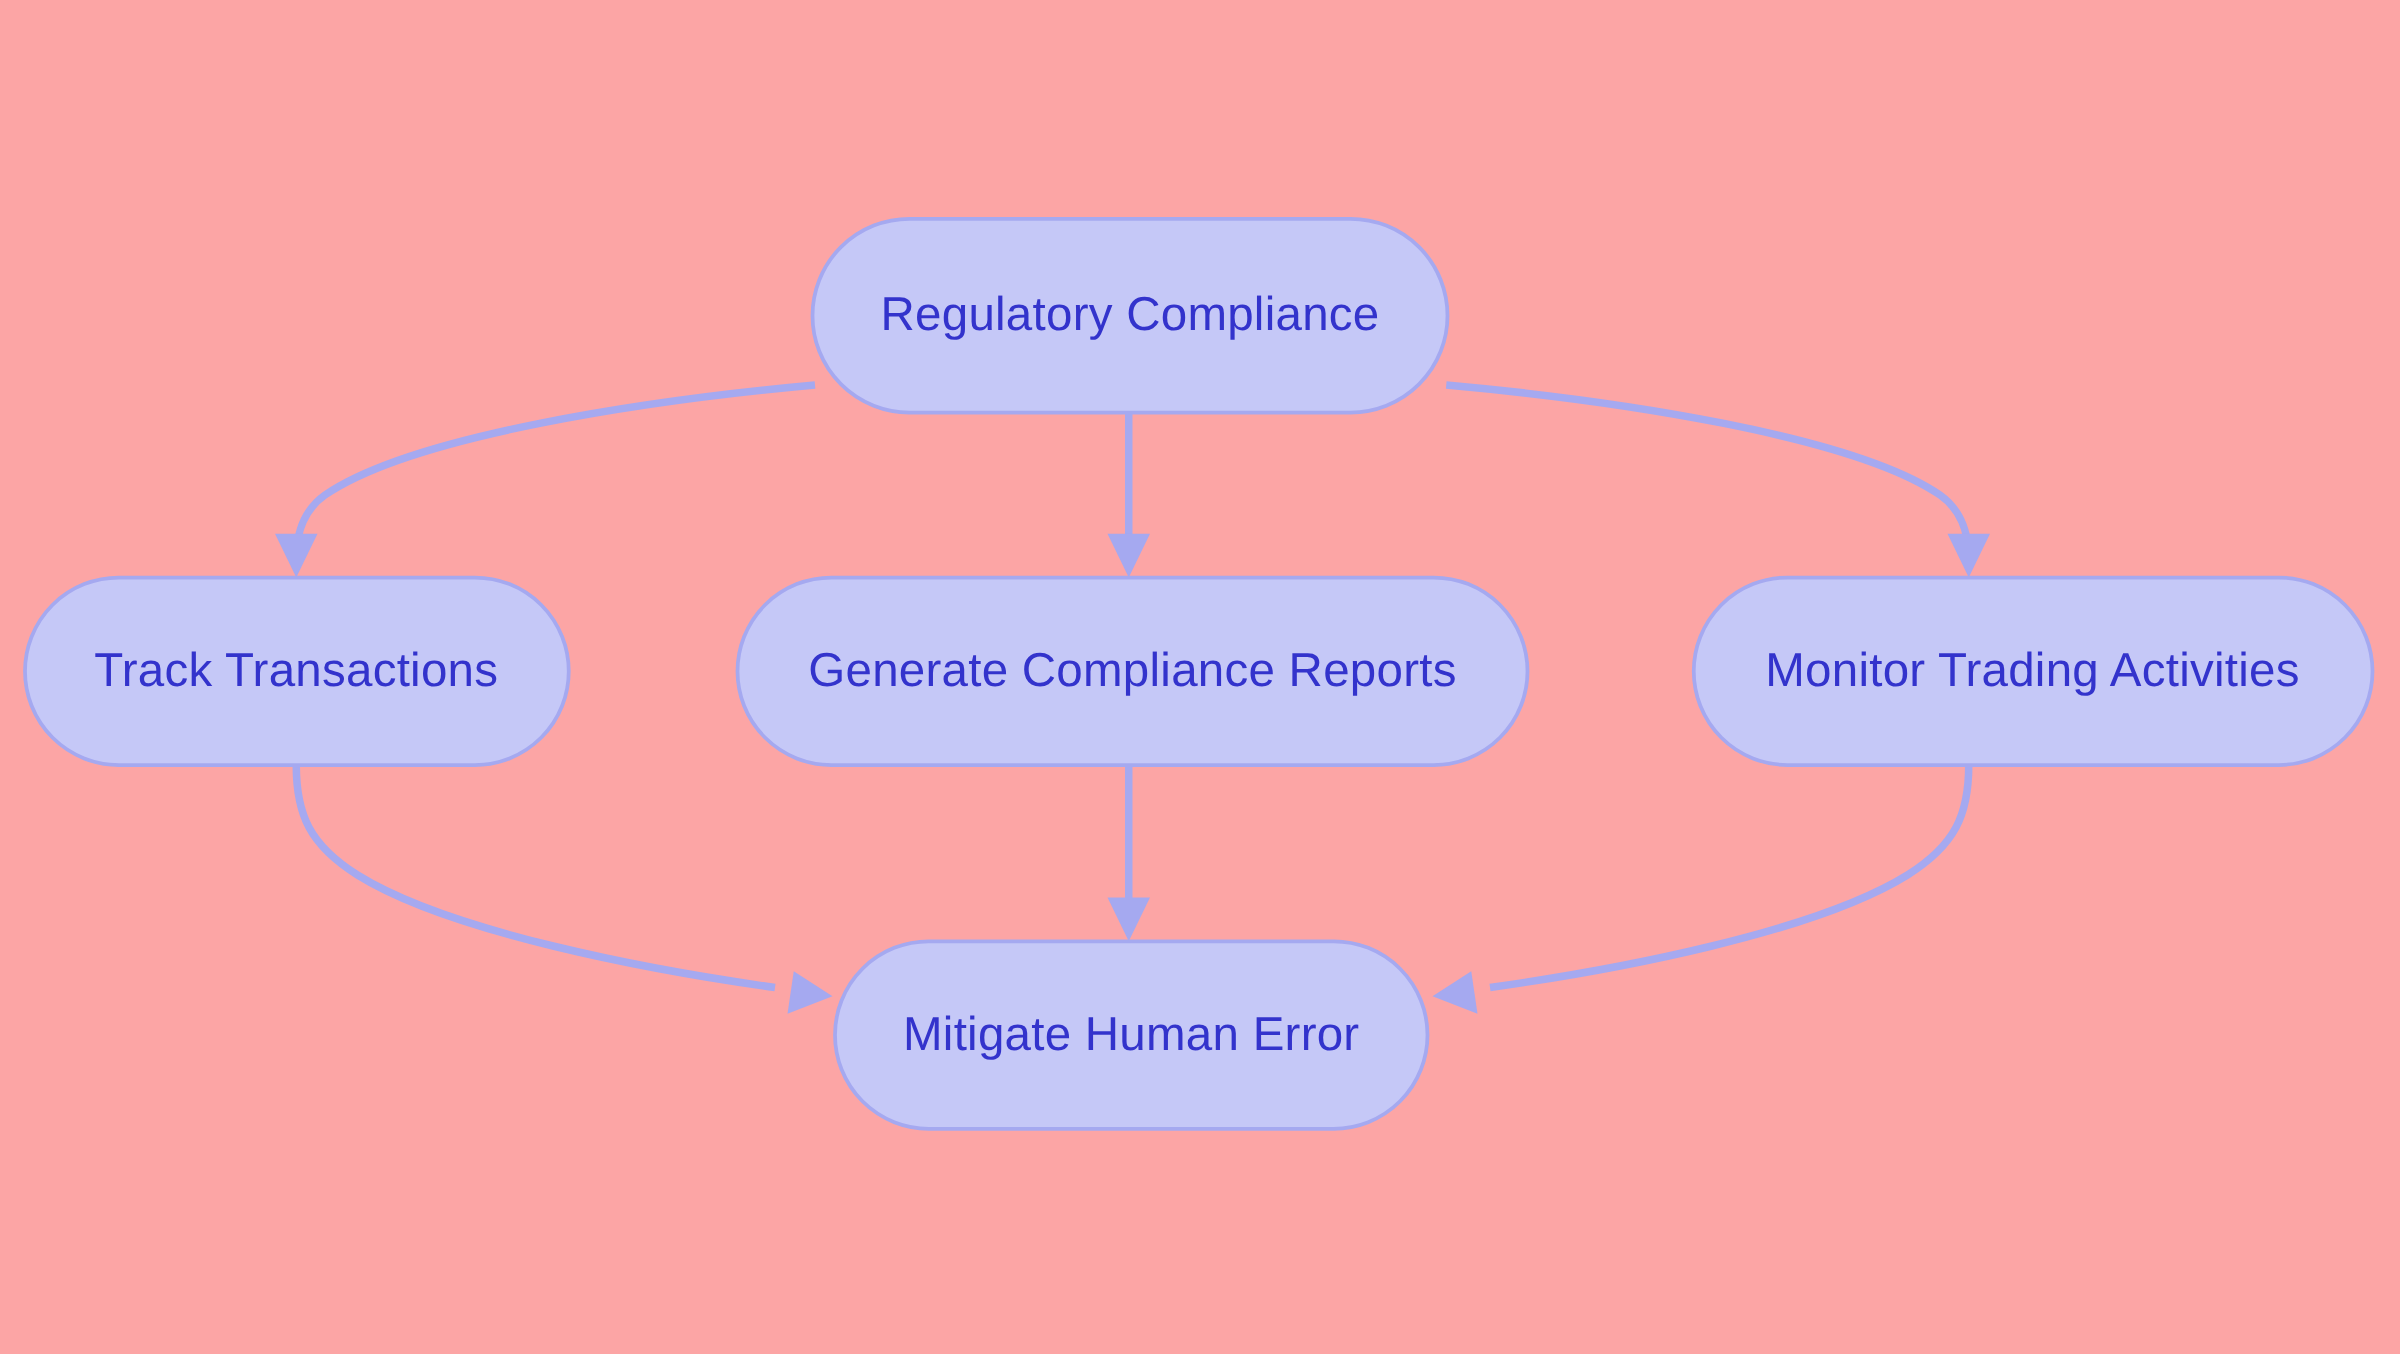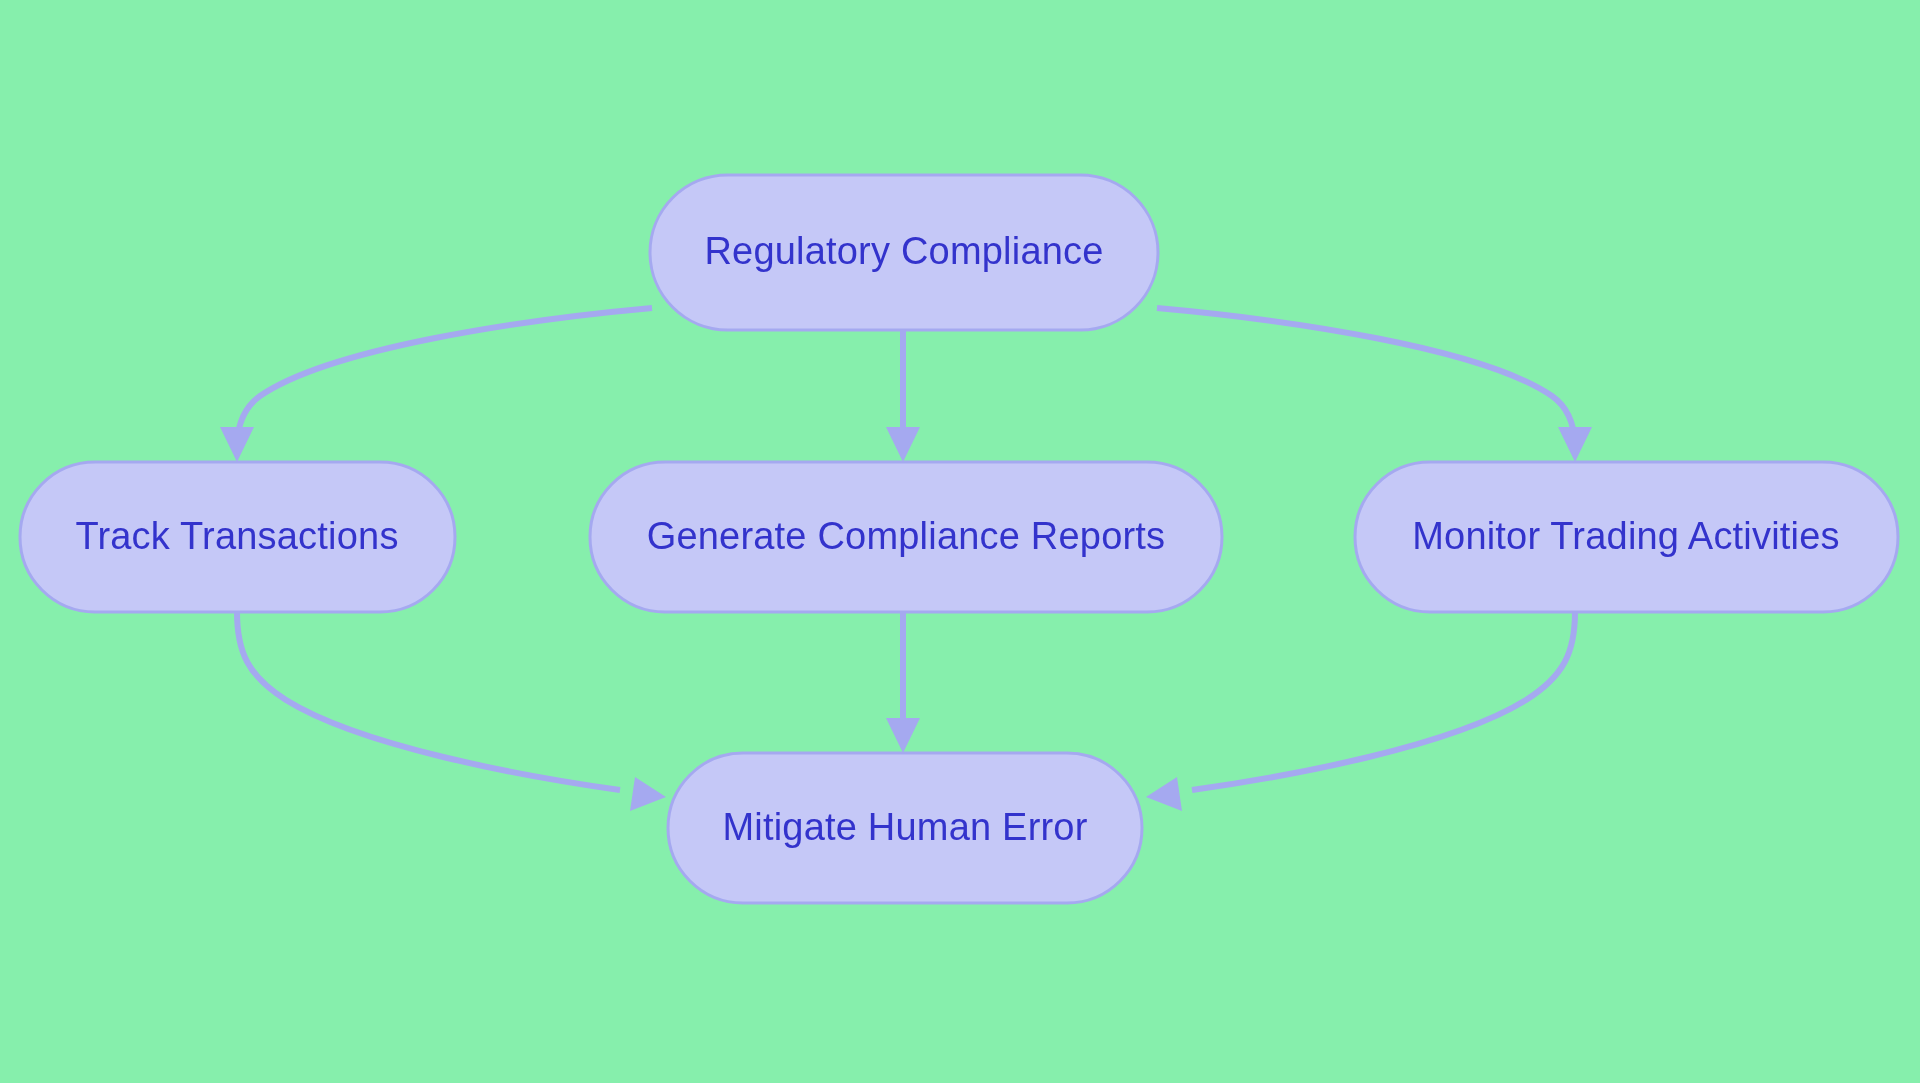--- a/index.html
+++ b/index.html
@@ -11,21 +11,21 @@
   body {
     width: 1920px;
     height: 1083px;
     overflow: hidden;
     font-family: "Liberation Sans", sans-serif;
   }
   #diagram-root {
     position: relative;
     width: 1920px;
     height: 1083px;
-    background: #86efac;
+    background: #fca5a5;
   }
   #flow-svg {
     position: absolute;
     top: 0;
     left: 0;
     width: 1920px;
     height: 1083px;
     display: block;
   }
   .node-shape {

